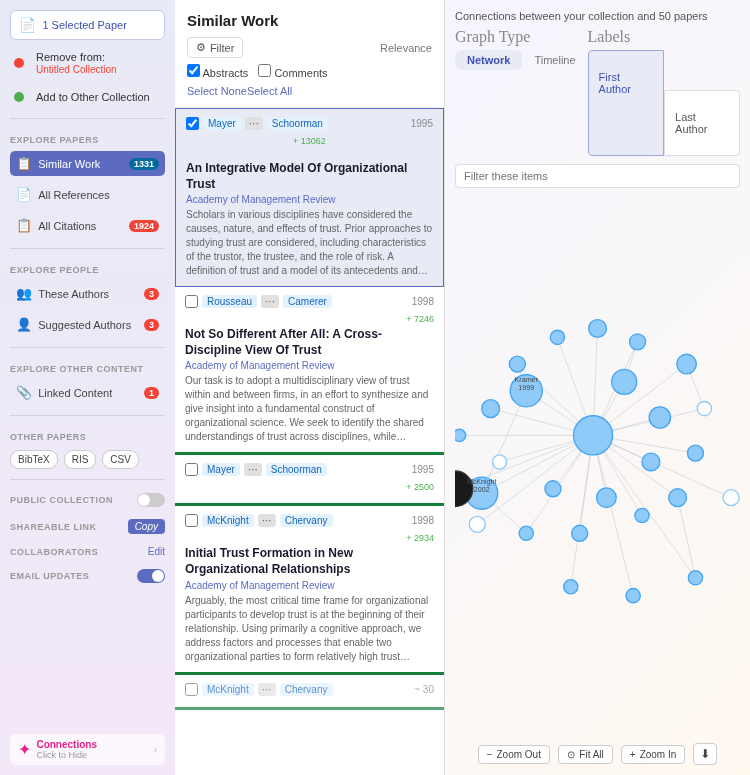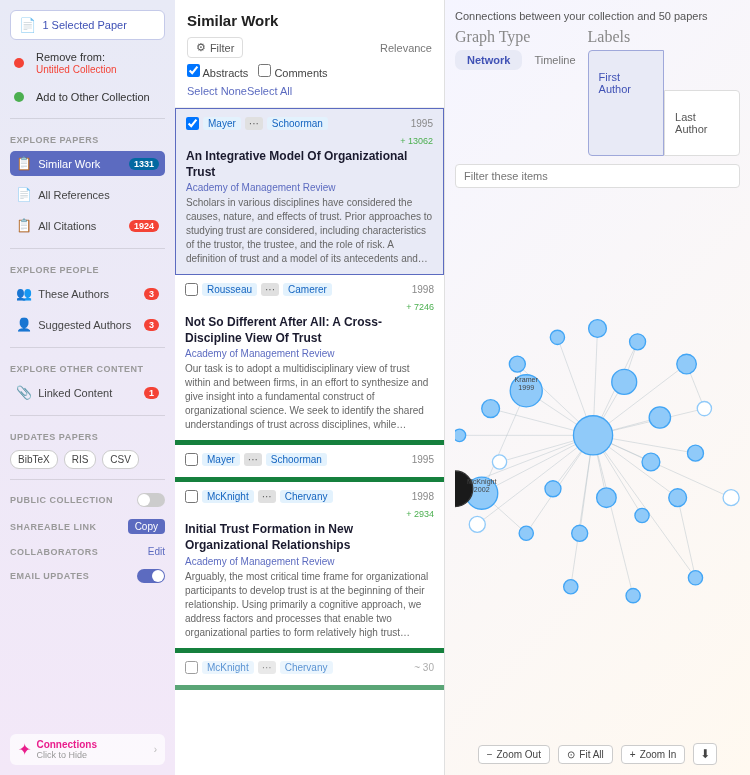--- a/index.html
+++ b/index.html
@@ -134,20 +134,21 @@
     }
     .toggle.on .toggle-knob { left: 15px; }
     .copy-btn {
       background: #5c6bc0;
       color: white;
       border-radius: 4px;
       padding: 2px 7px;
       font-size: 10px;
       cursor: pointer;
       border: none;
+      font-style: italic;
     }
     .edit-link {
       color: #5c6bc0;
       font-size: 10px;
       cursor: pointer;
     }
     .connections-bar {
       background: rgba(255,255,255,0.7);
       border-radius: 6px;
       padding: 5px 8px;
@@ -220,21 +221,21 @@
       color: #5c6bc0;
       margin-bottom: 4px;
     }
     .select-link { cursor: pointer; }
     .papers-list {
       flex: 1;
       overflow-y: auto;
     }
     .paper-item {
       padding: 8px 10px;
-      border-bottom: 5px solid #15803d;
+      border-bottom: 3px solid #15803d;
       cursor: pointer;
     }
     .paper-item.selected {
       background: #e8eaf6;
       border: 1.5px solid #5c6bc0;
     }
     .paper-top-row {
       display: flex;
       align-items: center;
       gap: 4px;
@@ -454,21 +455,21 @@
   <div class="divider"></div>
   <div class="section-label">EXPLORE OTHER CONTENT</div>
 
   <div class="nav-item">
     <span class="nav-icon">📎</span>
     <span>Linked Content</span>
     <span class="badge">1</span>
   </div>
 
   <div class="divider"></div>
-  <div class="section-label">UPDATES PAPERS</div>
+  <div class="section-label">OTHER PAPERS</div>
   <div class="export-row">
     <button class="export-btn">BibTeX</button>
     <button class="export-btn">RIS</button>
     <button class="export-btn">CSV</button>
   </div>
 
   <div class="divider"></div>
 
   <div class="toggle-row">
     <span class="section-label" style="margin-top:0;">PUBLIC COLLECTION</span>
@@ -532,21 +533,21 @@
   <div class="papers-list">
 
     <div class="paper-item selected">
       <div class="paper-top-row">
         <input type="checkbox" checked="" class="paper-checkbox" style="">
         <span class="author-tag">Mayer</span>
         <span class="author-more">···</span>
         <span class="author-tag">Schoorman</span>
         <span class="paper-year">1995</span>
       </div>
-      <div style="text-align:right;margin-bottom:2px;">
+      <div style="text-align:center;margin-bottom:14px;">
         <span class="paper-citations">+ 13062</span>
       </div>
       <div class="paper-title">An Integrative Model Of Organizational Trust</div>
       <div class="paper-journal">Academy of Management Review</div>
       <div class="paper-abstract">Scholars in various disciplines have considered the causes, nature, and effects of trust. Prior approaches to studying trust are considered, including characteristics of the trustor, the trustee, and the role of risk. A definition of trust and a model of its antecedents and outcomes are presented, w</div>
     </div>
 
     <div class="paper-item">
       <div class="paper-top-row">
         <input type="checkbox" class="paper-checkbox" style="">
@@ -563,20 +564,23 @@
       <div class="paper-abstract">Our task is to adopt a multidisciplinary view of trust within and between firms, in an effort to synthesize and give insight into a fundamental construct of organizational science. We seek to identify the shared understandings of trust across disciplines, while recognizing that the divergent meaning</div>
     </div>
 
     <div class="paper-item">
       <div class="paper-top-row">
         <input type="checkbox" class="paper-checkbox" style="">
         <span class="author-tag">Mayer</span>
         <span class="author-more">···</span>
         <span class="author-tag">Schoorman</span>
         <span class="paper-year">1995</span>
+      </div>
+      <div style="text-align:right;margin-bottom:2px;">
+        <span class="paper-citations">+ 2500</span>
       </div>
     </div>
 
     <div class="paper-item">
       <div class="paper-top-row">
         <input type="checkbox" class="paper-checkbox" style="">
         <span class="author-tag">McKnight</span>
         <span class="author-more">···</span>
         <span class="author-tag">Chervany</span>
         <span class="paper-year">1998</span>

